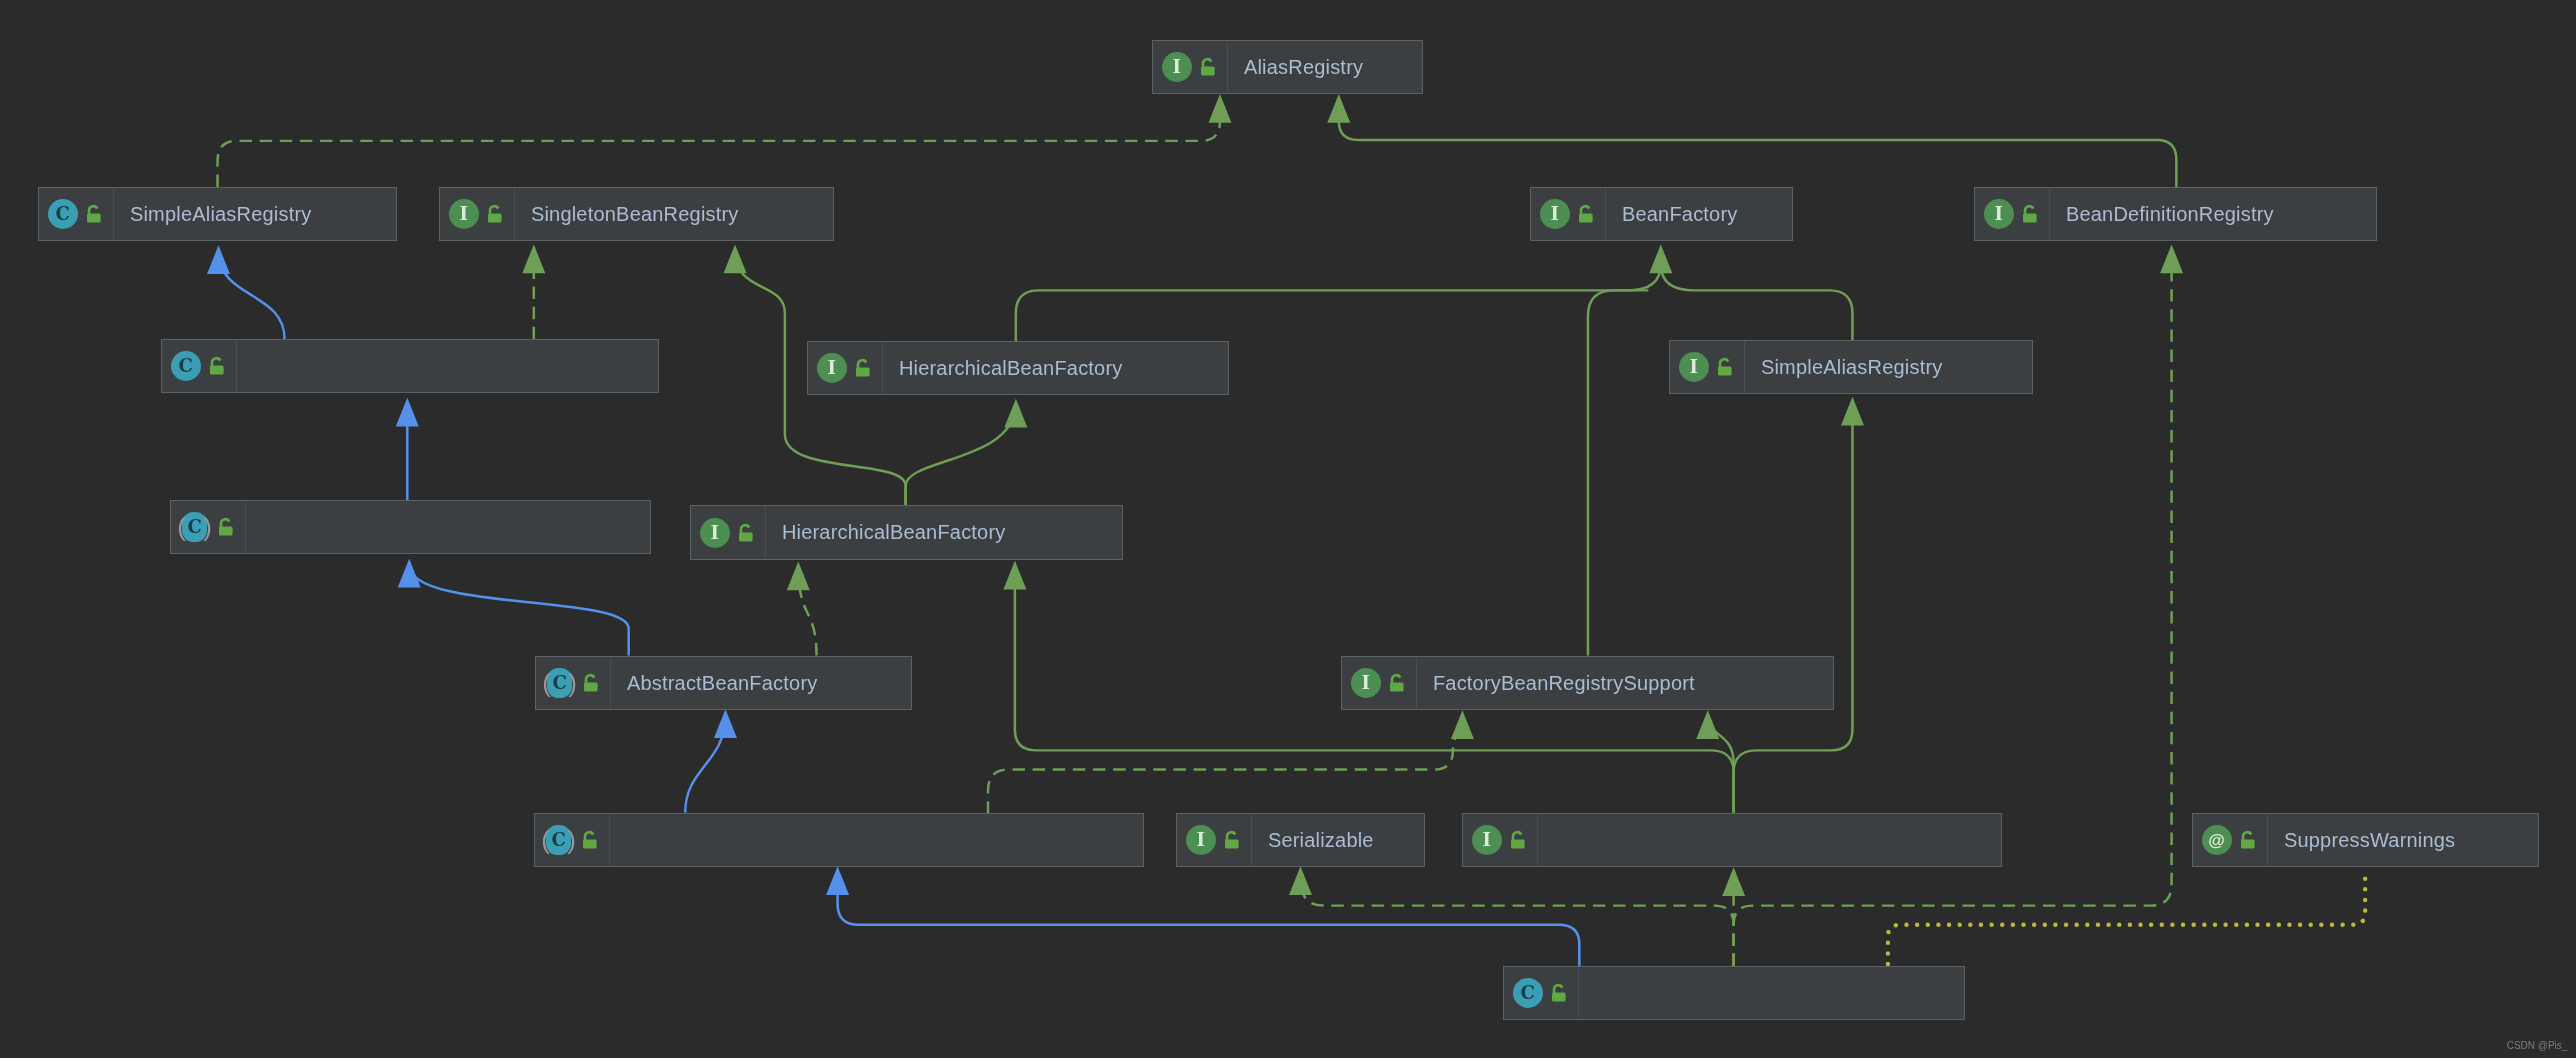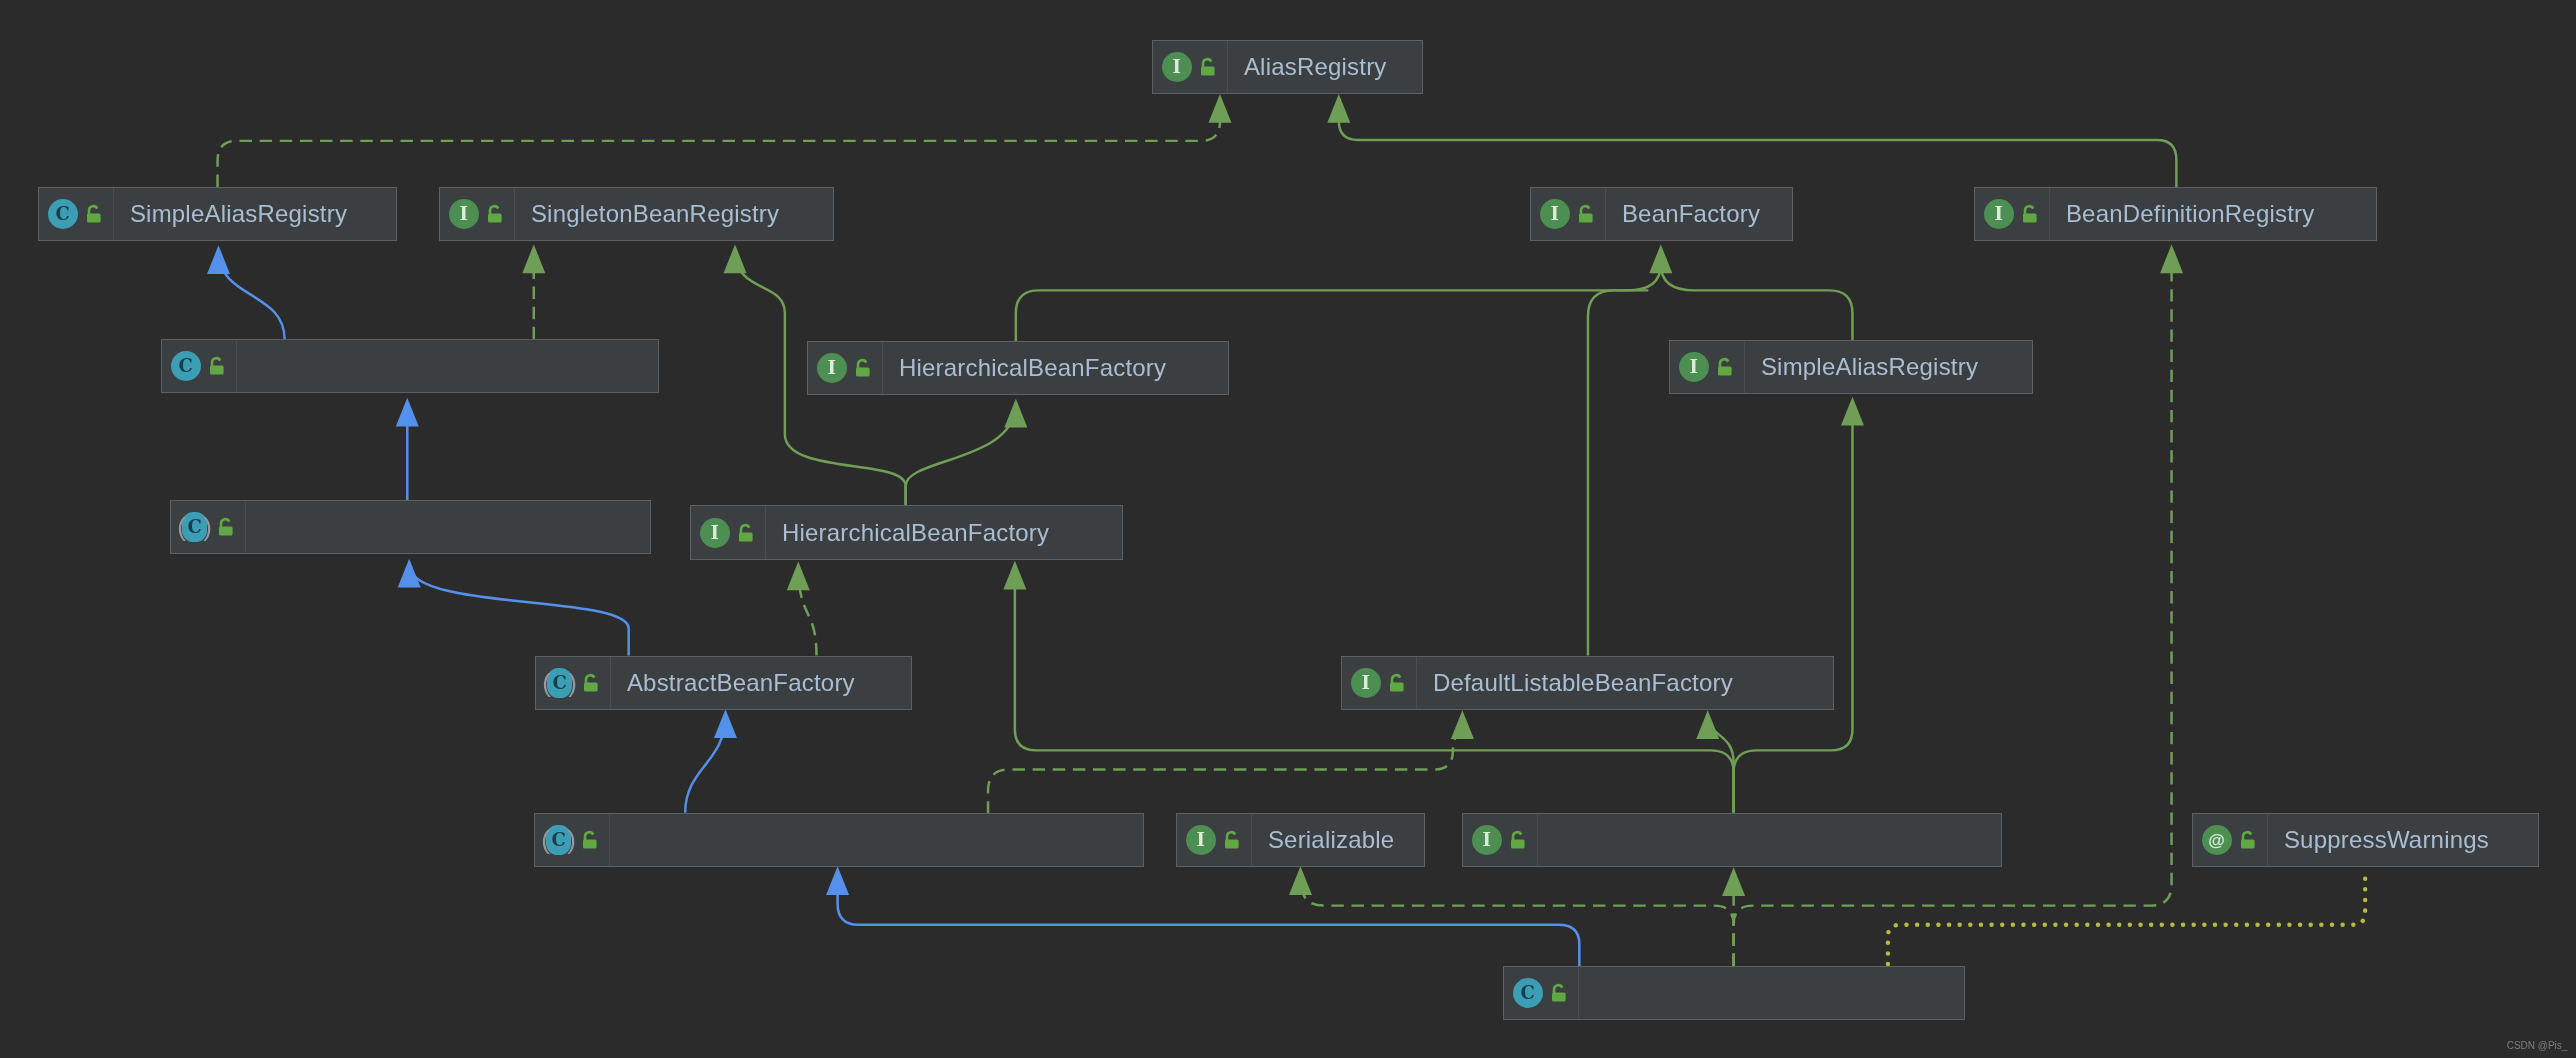--- a/index.html
+++ b/index.html
@@ -26,21 +26,21 @@
   }
   .cicon.int{background:#4d8e52;color:#dcecd9;}
   .cicon.cls{background:#3c9eb4;color:#173e4a;}
   .cicon.ann{background:#4d8e52;color:#dcecd9;font-size:17px;font-family:"Liberation Sans",sans-serif;font-weight:600;}
   .abs-wrap{display:flex;align-items:center;flex:0 0 30px;width:30px;justify-content:center;}
   .abs-wrap .cicon{width:25px;height:30px;flex:0 0 25px;border-radius:11.5px;}
   .paren{color:#93999e;font-size:26px;font-weight:400;line-height:1;margin:0 -3.8px;z-index:3;}
   .lock{width:20px;height:20px;margin-left:6.7px;flex:0 0 20px;}
   .label{
     padding-left:16.3px;white-space:nowrap;
-    font-size:24px;color:#a9bdd3;letter-spacing:0.2px;
+    font-size:20px;color:#a9bdd3;letter-spacing:0.2px;
   }
   #watermark{
     position:absolute;right:8.6px;bottom:6.7px;z-index:3;
     color:#7e7e7e;font-size:10px;
   }
 </style>
 </head>
 <body>
 
 <div id="diagram">
@@ -206,21 +206,21 @@
       <span class="label">AbstractBeanFactory</span>
     </div>
     <div class="node" style="left: 1341px; top: 656px; width: 493px; height: 54px;">
       <span class="icon-cell">
         <span class="cicon int">I</span>
         <svg class="lock" viewBox="0 0 20 20">
   <path d="M5 10 V6.2 a4.3 4.3 0 0 1 8.2 -1.6" fill="none" stroke="#5fa843" stroke-width="2.6"></path>
   <rect x="3" y="9.5" width="13.6" height="9" rx="1.6" fill="#5fa843"></rect>
         </svg>
       </span>
-      <span class="label">DefaultListableBeanFactory</span>
+      <span class="label">FactoryBeanRegistrySupport</span>
     </div>
     <div class="node" style="left: 534px; top: 813px; width: 610px; height: 54px;">
       <span class="icon-cell">
         <span class="abs-wrap">
           <span class="paren">(</span>
           <span class="cicon cls">C</span>
           <span class="paren">)</span>
         </span>
         <svg class="lock" viewBox="0 0 20 20">
   <path d="M5 10 V6.2 a4.3 4.3 0 0 1 8.2 -1.6" fill="none" stroke="#5fa843" stroke-width="2.6"></path>

